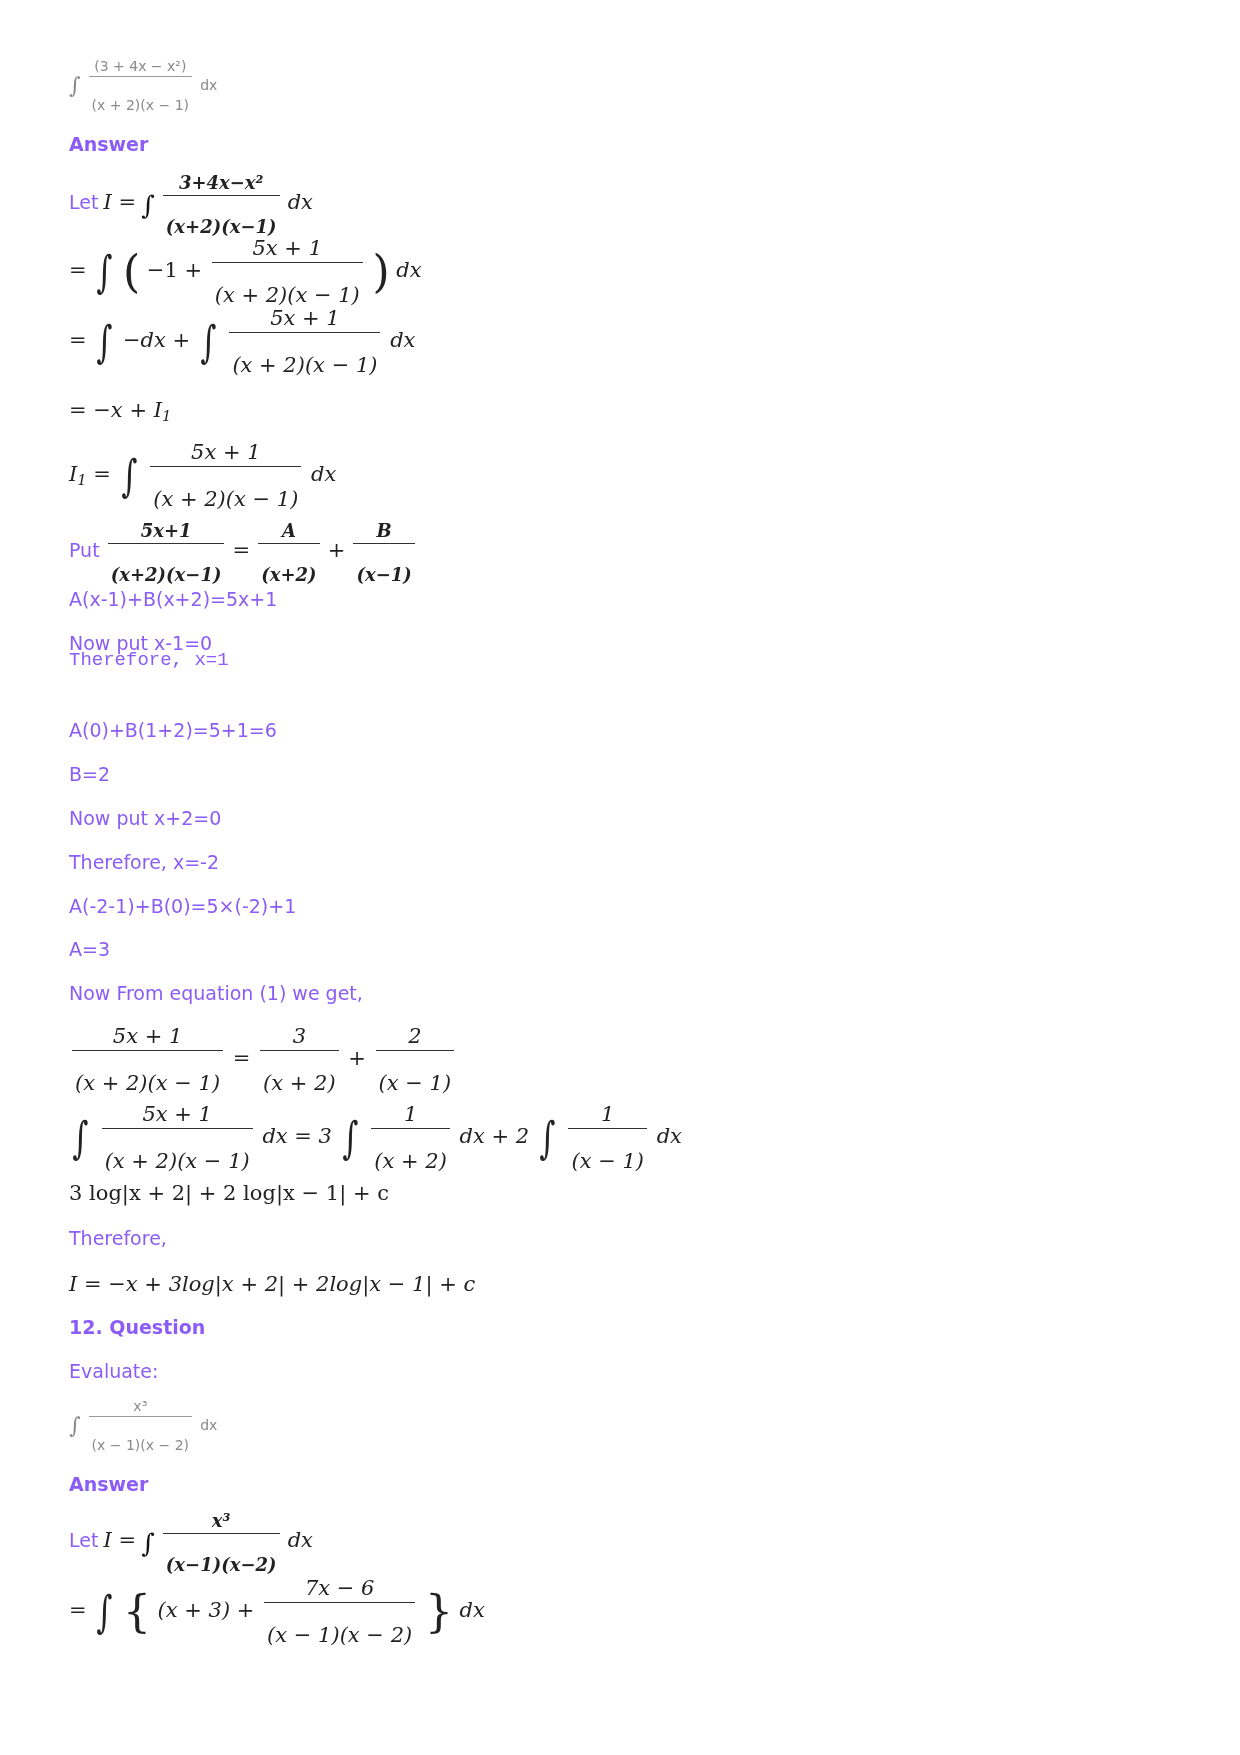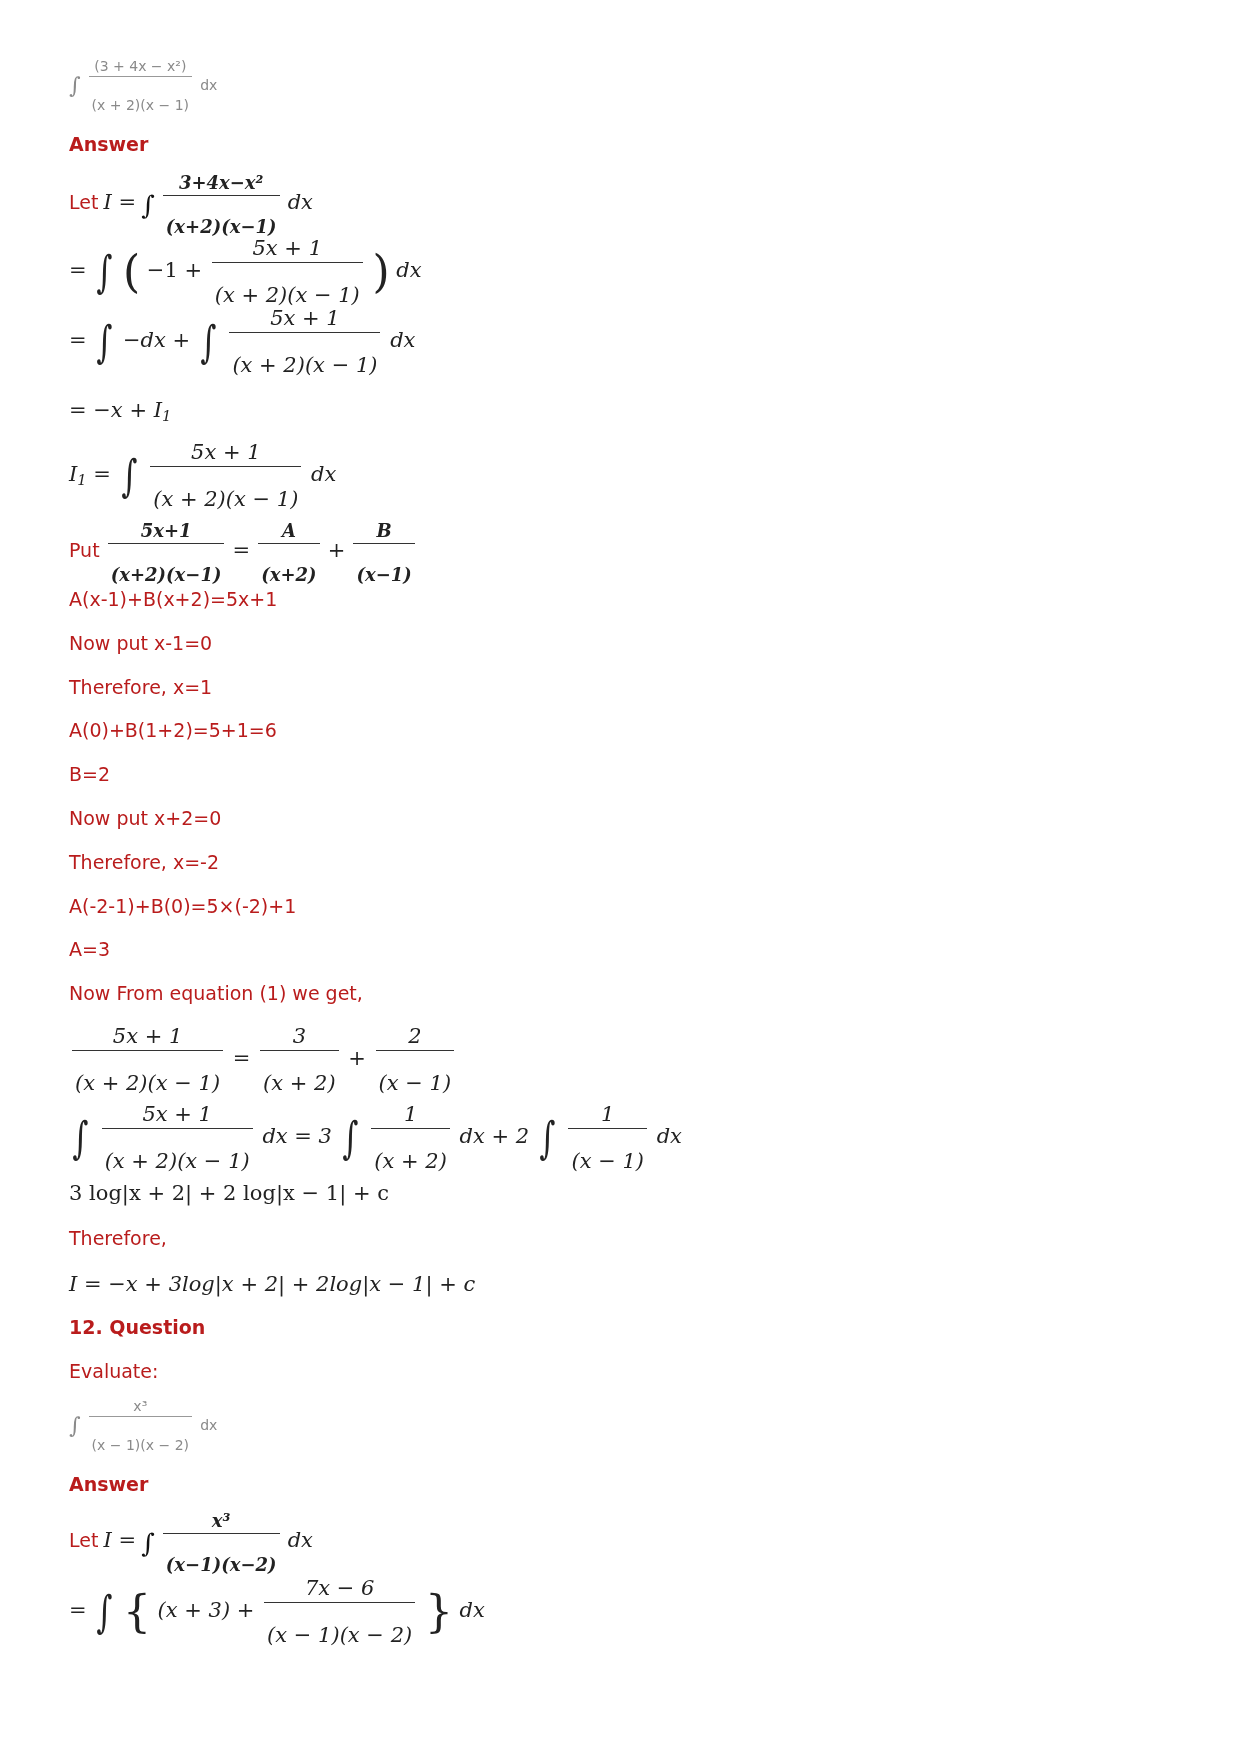--- a/index.html
+++ b/index.html
@@ -1,20 +1,20 @@
 <!DOCTYPE html>
 <html><head>
 <meta charset="utf-8">
 <style>
   html, body { margin: 0; padding: 0; background: #ffffff; }
   body { width: 1240px; height: 1755px; position: relative; overflow: hidden;
          font-family: "DejaVu Sans", sans-serif; color: #111; }
   .page { position: absolute; left: 69px; top: 0; width: 1100px; }
   .row { position: absolute; left: 0; white-space: nowrap; }
-  .txt { font-size: 19px; line-height: 22px; color: #b91c1c; }
+  .txt { font-size: 19px; line-height: 22px; color: #8b5cf6; }
   .bold { font-weight: bold; }
   
   .m { font-family: "DejaVu Serif", serif; color: #222; }
   .mi { font-style: italic; }
   .frac { display: inline-flex; flex-direction: column; align-items: center;
           vertical-align: middle; margin: 0 3px; text-align: right; }
   .frac .num { padding: 0 3px 2px; }
   .frac .den { padding: 20px 3px 0; border-top: 1.6px solid #333; }
   .int { display: inline-block; vertical-align: middle; font-family: "DejaVu Serif", serif; }
   
@@ -108,21 +108,21 @@
     </span>
     <span class="m med">+</span>
     <span class="frac m tiny mi" style="font-weight:bold;">
       <span class="num">B</span>
       <span class="den">(x−1)</span>
     </span>
   </div>
 
   <div class="row txt" style="top:588px;">A(x-1)+B(x+2)=5x+1</div>
   <div class="row txt" style="top:632px;">Now put x-1=0</div>
-  <div class="row txt" style="top:676px;">Therefore, x=1</div>
+  <div class="row txt" style="top:649px;font-family:Liberation Mono, monospace;">Therefore, x=1</div>
   <div class="row txt" style="top:719px;">A(0)+B(1+2)=5+1=6</div>
   <div class="row txt" style="top:763px;">B=2</div>
   <div class="row txt" style="top:807px;text-align:right;">Now put x+2=0</div>
   <div class="row txt" style="top:851px;">Therefore, x=-2</div>
   <div class="row txt" style="top:895px;">A(-2-1)+B(0)=5×(-2)+1</div>
   <div class="row txt" style="top:938px;">A=3</div>
   <div class="row txt" style="top:982px;">Now From equation (1) we get,</div>
 
   <div class="row m med" style="top:1024px;">
     <span class="frac mi">

